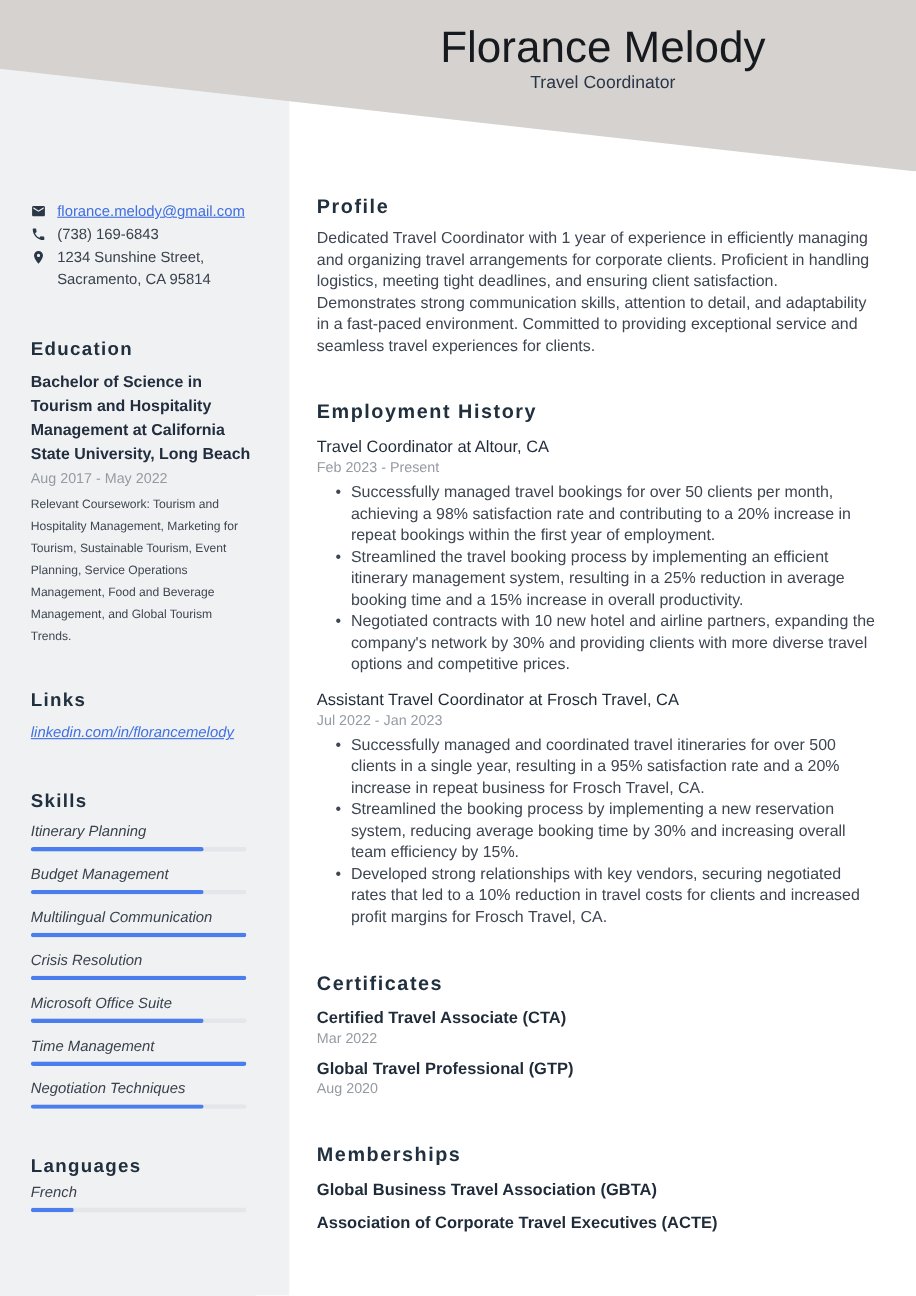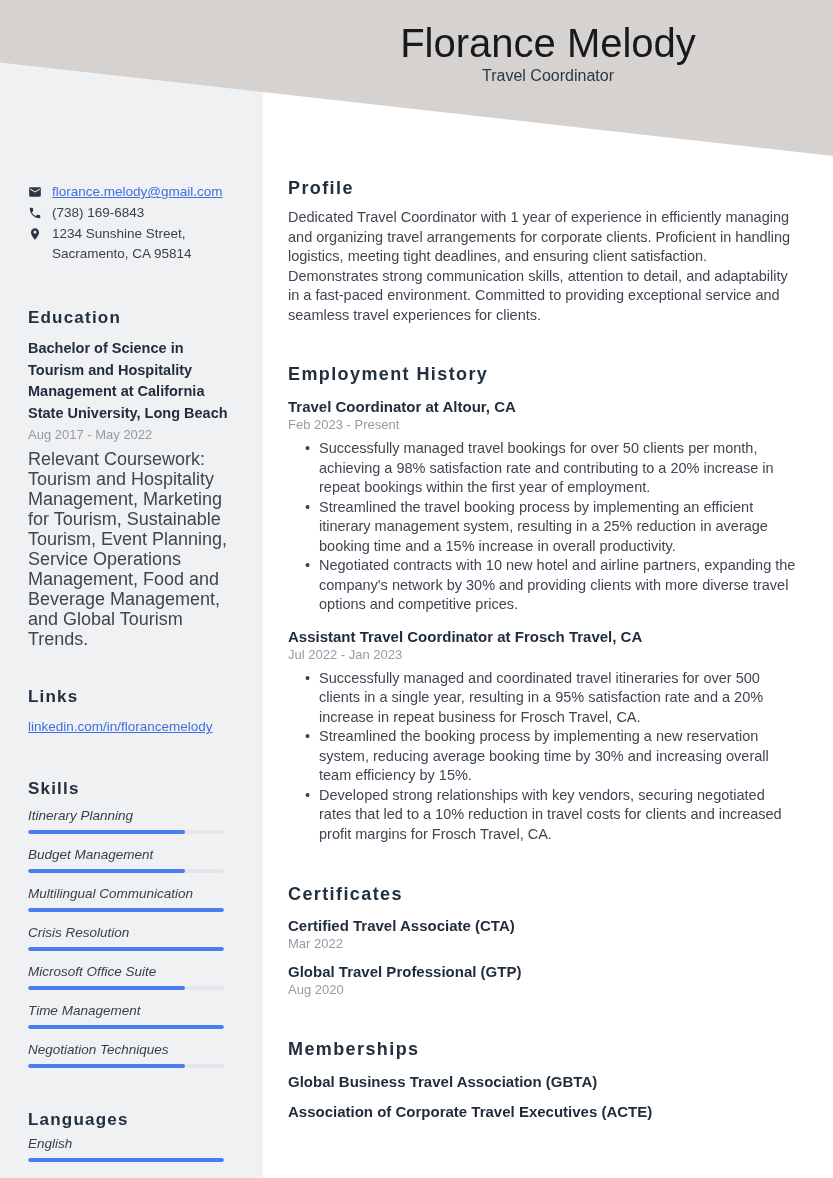--- a/index.html
+++ b/index.html
@@ -26,40 +26,40 @@
   .cicon svg{width:14px;height:14px;display:block;fill:currentColor;}
   a.clink{color:var(--link);text-decoration:underline;cursor:pointer;}
   h2.sh{font-size:17px;font-weight:bold;letter-spacing:1.2px;color:var(--heading);margin:0 0 10px 0;}
   .sh-edu{margin-top:44px !important;}
   .sh-links{margin-top:38px !important;}
   .sh-skills{margin-top:44px !important;margin-bottom:9px !important;}
   .sh-langs{margin-top:42px !important;margin-bottom:6px !important;}
   .edu-degree{font-weight:bold;font-size:14.5px;line-height:21.5px;color:#222e3e;}
   .muted{font-size:13px;color:var(--muted-text);}
   .edu-dates{margin:3px 0 7px 0;}
-  .edu-desc{font-size:18px;line-height:20px;color:var(--body-text);}
+  .edu-desc{font-size:11px;line-height:20px;color:var(--body-text);}
   .skill{margin-bottom:13px;}
   .skill-name{font-size:13.5px;color:#39414c;margin-bottom:7px;font-style:italic;}
   .bar{width:196px;height:4px;background:var(--bar-track);border-radius:3px;overflow:hidden;}
   .fill{height:100%;background:var(--bar-fill);border-radius:3px;}
 
   
   .header{position:absolute;top:0;left:0;width:100%;height:156px;background:var(--header-bg);
           clip-path:polygon(0 0,100% 0,100% 100%,0 40%);z-index:2;}
   .header-inner{margin-left:263px;text-align:center;padding-top:21px;}
   .header-inner h1{margin:0;font-size:40px;line-height:44px;font-weight:normal;color:var(--name-color);letter-spacing:0;}
   .header-subtitle{font-size:16px;color:#2a3647;margin-top:2px;}
 
   
   .main{margin-left:263px;padding:178px 34px 0 25px;position:relative;z-index:3;}
   h2.mh{font-size:18px;font-weight:bold;letter-spacing:1.4px;color:var(--heading);margin:0 0 9px 0;}
   .profile-text{margin:0;font-size:14.5px;line-height:19.5px;color:var(--body-text);}
   .sec-employment{margin-top:39px;}
   .job{margin-top:13px;}
-  .job-title{font-weight:bold;font-size:15px;color:#1f2b39;}
+  .job-title{font-weight:normal;font-size:15px;color:#1f2b39;}
   .job-dates{margin:2px 0 7px 0;}
   ul.bullets{margin:0;padding:0;list-style:none;}
   ul.bullets li{position:relative;padding-left:31px;font-size:14.5px;line-height:19.5px;color:var(--body-text);}
   ul.bullets li::before{content:"\2022";position:absolute;left:17px;color:var(--body-text);}
   .sec-certificates{margin-top:40px;}
   .cert{margin-top:12px;}
   .cert-name{font-weight:bold;font-size:15px;color:#1f2b39;}
   .cert-date{margin-top:2px;}
   .sec-memberships{margin-top:42px;}
   .mem{margin-top:13px;font-weight:bold;font-size:15px;color:#1f2b39;}
@@ -103,21 +103,21 @@
       </div>
 
       <h2 class="sh sh-edu">Education</h2>
       <div class="edu">
         <div class="edu-degree">Bachelor of Science in Tourism and Hospitality Management at California State University, Long Beach</div>
         <div class="muted edu-dates">Aug 2017 - May 2022</div>
         <div class="edu-desc">Relevant Coursework: Tourism and Hospitality Management, Marketing for Tourism, Sustainable Tourism, Event Planning, Service Operations Management, Food and Beverage Management, and Global Tourism Trends.</div>
       </div>
 
       <h2 class="sh sh-links">Links</h2>
-      <a class="clink" href="#" style="font-size:13.5px;">linkedin.com/in/florancemelody</a>
+      <a class="clink" href="#" style="font-size:13.5px;font-style:italic;">linkedin.com/in/florancemelody</a>
 
       <h2 class="sh sh-skills">Skills</h2>
 
       <div class="skill">
         <div class="skill-name">Itinerary Planning</div>
         <div class="bar">
             <div class="fill" style="width: 80%;"></div>
           </div>
       </div>
       <div class="skill">
@@ -151,26 +151,20 @@
           </div>
       </div>
       <div class="skill">
         <div class="skill-name">Negotiation Techniques</div>
         <div class="bar">
             <div class="fill" style="width: 80%;"></div>
           </div>
       </div>
 
       <h2 class="sh sh-langs">Languages</h2>
-      <div class="skill">
-        <div class="skill-name">English</div>
-        <div class="bar">
-            <div class="fill" style="width: 100%;"></div>
-          </div>
-      </div>
       <div class="skill">
         <div class="skill-name">French</div>
         <div class="bar">
             <div class="fill" style="width: 20%;"></div>
           </div>
       </div>
 
     </div>
   </aside>
 

